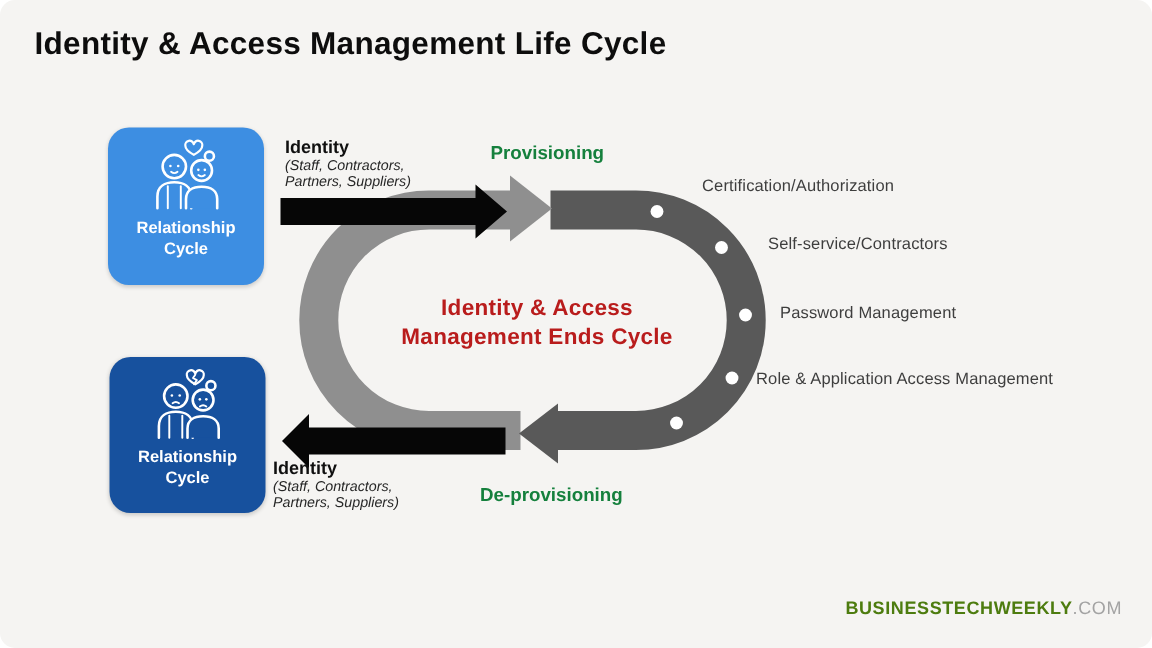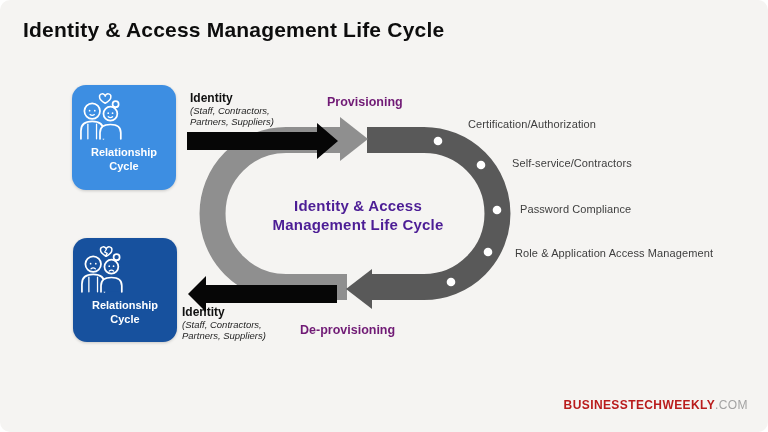--- a/index.html
+++ b/index.html
@@ -5,52 +5,52 @@
   * { margin:0; padding:0; box-sizing:border-box; }
   html,body { width:768px; height:432px; }
   body { font-family:"Liberation Sans", sans-serif; }
   .canvas { position:relative; width:768px; height:432px; background:#f5f4f2; overflow:hidden;border-radius:10px; }
   .abs { position:absolute; }
 
   .title { left:23px; top:18px; font-size:21px; font-weight:bold; letter-spacing:0.2px; color:#0d0d0d; }
 
   .diagram-svg { left:0; top:0; width:768px; height:432px; pointer-events:none; }
 
-  .rel-box { border-radius:14px; display:flex; flex-direction:column; 
+  .rel-box { border-radius:14px; display:flex; flex-direction:column; align-items:center;
              box-shadow:0 1px 3px rgba(0,0,0,0.18); }
   .box-start { left:72px; top:85px;  width:104px; height:105px; background:#3d8ee2; }
   .box-end   { left:73px; top:238px; width:104px; height:104px; background:#17519e; }
   .rel-box svg { margin-top:7px; }
   .box-start .occ { fill:#3d8ee2; }
   .box-end   .occ { fill:#17519e; }
   .box-label { margin-top:1px; text-align:center; color:#fff; font-size:11px; font-weight:bold; line-height:14px; }
 
   .center-label { left:258px; top:196px; width:200px; text-align:center;
-                  font-size:15px; font-weight:bold; line-height:19px; letter-spacing:0.2px; color:#4c1d95; }
+                  font-size:15px; font-weight:bold; line-height:19px; letter-spacing:0.2px; color:#b91c1c; }
 
   .flow-block { text-align:left; width:104px; }
   .flow-top    { left:190px; top:92px; }
   .flow-bottom { left:182px; top:306px; }
   .flow-title { font-size:12px; font-weight:bold; color:#101010; line-height:13px; }
   .flow-sub { font-size:9.5px; font-style:italic; color:#262626; line-height:11px; }
 
-  .phase { font-size:12.5px; font-weight:bold; color:#701a75; }
+  .phase { font-size:12.5px; font-weight:bold; color:#15803d; }
   .phase-top    { left:327px; top:95px; }
-  .phase-bottom { left:300px; top:323px; }
+  .phase-bottom { left:320px; top:323px; }
 
   .stage { font-size:11px; color:#3e3e3e; letter-spacing:0.1px; line-height:12px; }
   .stage-1 { left:468px; top:118px; }
   .stage-2 { left:512px; top:157px; }
   .stage-3 { left:520px; top:203px; }
-  .stage-4 { left:515px; top:247px; }
+  .stage-4 { left:504px; top:247px; }
   .stage-5 { left:463px; top:301px; }
   .stage-sub { font-style:italic; margin-top:2px; }
 
   .brand { right:20px; top:398px; font-size:12px; letter-spacing:0.4px; }
-  .brand-main { font-weight:bold; color:#b91c1c;margin-top:36px; }
+  .brand-main { font-weight:bold; color:#4d7c0f;margin-top:36px; }
   .brand-suffix { font-weight:normal; color:#a3a3a3; }
 </style>
 </head>
 <body>
 
 <div class="canvas">
 
   <div class="abs title">Identity &amp; Access Management Life Cycle</div>
 
   <svg class="abs diagram-svg" width="768" height="432" viewBox="0 0 768 432">
@@ -113,39 +113,39 @@
       </g>
     </svg>
     <div class="box-label">
       <span style="display:block">Relationship</span>
       <span style="display:block">Cycle</span>
     </div>
   </div>
 
   <div class="abs center-label">
     <span style="display:block">Identity &amp; Access</span>
-    <span style="display:block">Management Life Cycle</span>
+    <span style="display:block">Management Ends Cycle</span>
   </div>
 
   <div class="abs flow-block flow-top">
     <div class="flow-title">Identity</div>
     <div class="flow-sub">(Staff, Contractors,</div>
     <div class="flow-sub">Partners, Suppliers)</div>
   </div>
   <div class="abs phase phase-top">Provisioning</div>
 
   <div class="abs flow-block flow-bottom">
     <div class="flow-title">Identity</div>
     <div class="flow-sub">(Staff, Contractors,</div>
     <div class="flow-sub">Partners, Suppliers)</div>
   </div>
   <div class="abs phase phase-bottom">De-provisioning</div>
 
   <div class="abs stage stage-1">Certification/Authorization</div>
   <div class="abs stage stage-2">Self-service/Contractors</div>
-  <div class="abs stage stage-3">Password Compliance</div>
+  <div class="abs stage stage-3">Password Management</div>
   <div class="abs stage stage-4">Role &amp; Application Access Management</div>
 
   <div class="abs brand">
     <span class="brand-main">BUSINESSTECHWEEKLY</span><span class="brand-suffix">.COM</span>
   </div>
 
 </div>
 
 </body></html>

